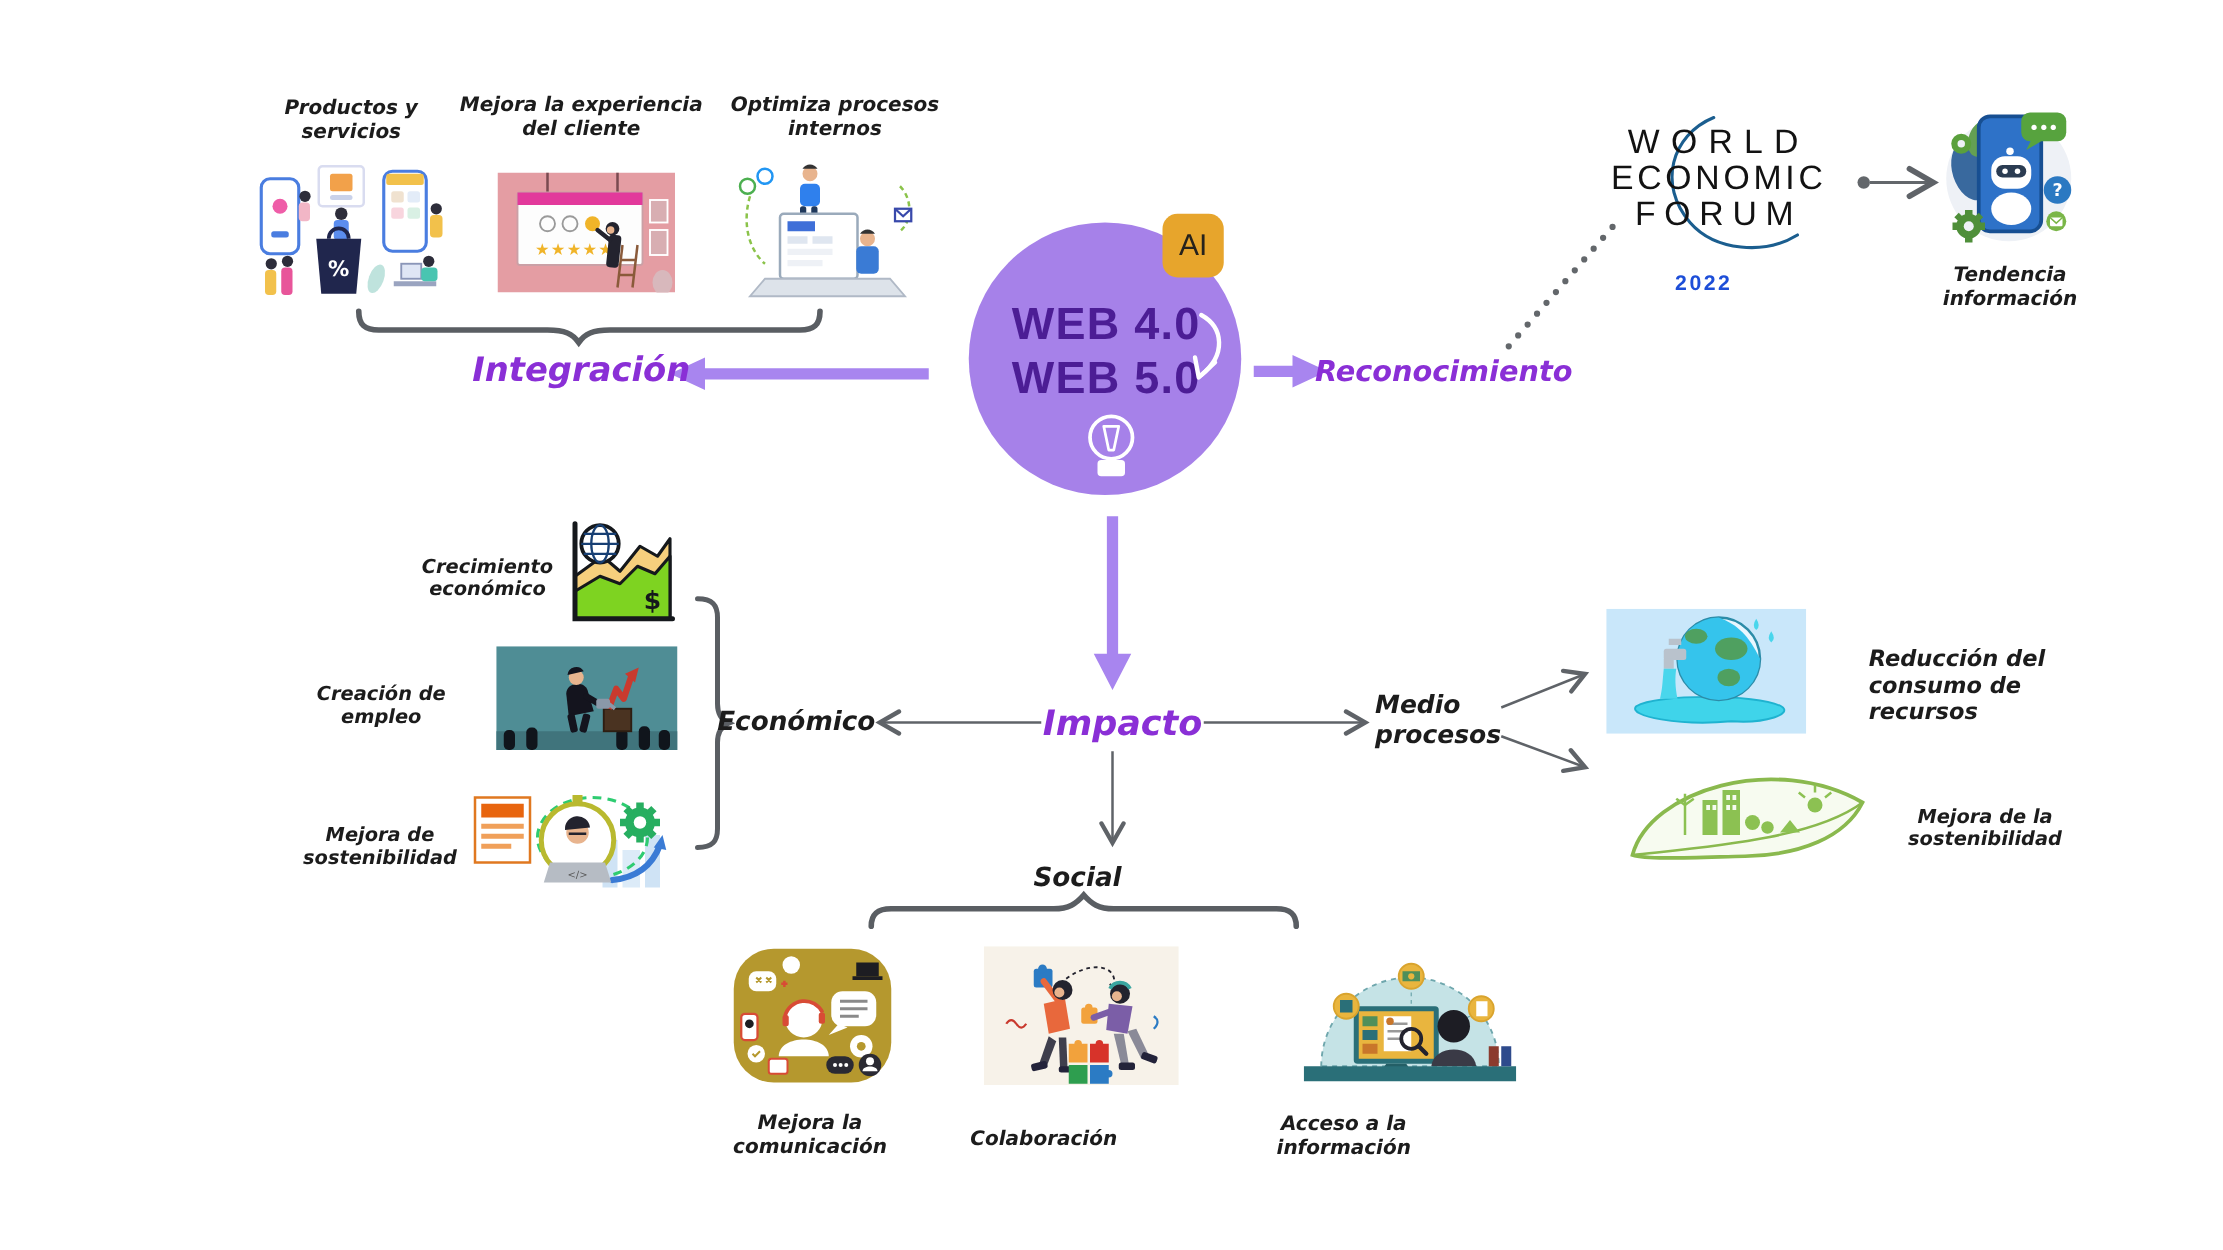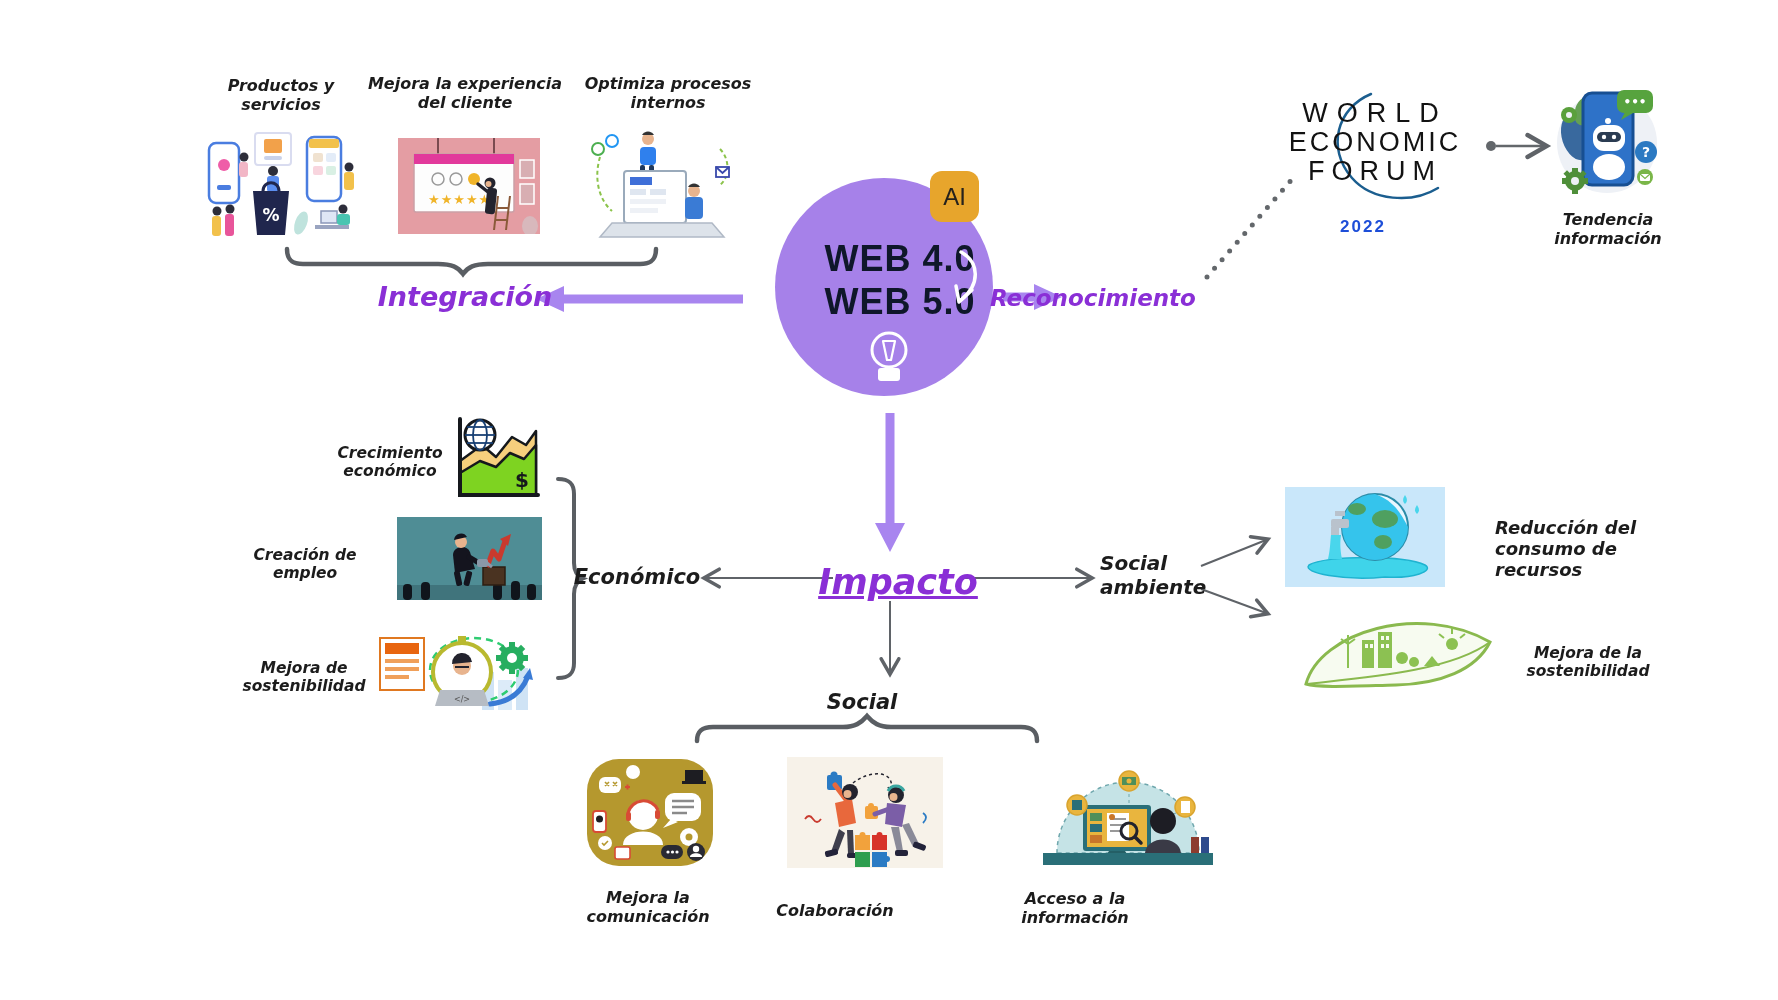--- a/index.html
+++ b/index.html
@@ -9,21 +9,21 @@
   .lbl{position:absolute;z-index:3;font-style:italic;font-weight:bold;color:#1c1c1c;
        text-align:center;line-height:1.18;font-size:16px;}
   .lbl.left{text-align:left;}
   .plbl{color:#8a2fd6;}
   .img{position:absolute;z-index:2;}
   #circle{position:absolute;left:775px;top:178px;width:218px;height:218px;border-radius:50%;
           background:#a681e9;z-index:2;}
   #ai-badge{position:absolute;left:930px;top:171px;width:49px;height:51px;border-radius:12px;
             background:#e7a52c;z-index:4;display:flex;align-items:center;justify-content:center;
             font-size:24px;color:#26221c;font-family:"Liberation Sans",sans-serif;}
-  .webline{position:absolute;left:16px;width:218px;text-align:center;color:#0f172a;font-weight:bold;
+  .webline{position:absolute;left:1px;width:218px;text-align:center;color:#4c1d95;font-weight:bold;
            font-size:36px;font-family:"Liberation Sans",sans-serif;letter-spacing:1px;}
   #wef{position:absolute;left:1280px;top:99px;width:190px;z-index:3;text-align:center;
        font-family:Liberation Sans, sans-serif;color:#121212;font-size:27px;line-height:29px;}
   #wef .w1{letter-spacing:9px;}
   #wef .w2{letter-spacing:3px;}
   #wef .w3{letter-spacing:7px;}
   #wef-year{position:absolute;left:1318px;top:217px;width:90px;text-align:center;z-index:3;
             color:#1d4ed8;font-weight:bold;font-size:17px;letter-spacing:2px;
             font-family:"Liberation Sans",sans-serif;}
 </style>
@@ -75,24 +75,24 @@
       <circle cx="114" cy="172" r="17" fill="none" stroke="#fff" stroke-width="3"></circle>
       <path d="M108,163 L120,163 L116,182 L112,182 Z" fill="none" stroke="#fff" stroke-width="2.2" stroke-linejoin="round"></path>
       <rect x="103" y="190" width="22" height="13" rx="3" fill="#fff"></rect>
     </svg>
   </div>
   <div id="ai-badge">
     <span>AI</span>
   </div>
 
   <div class="lbl plbl" style="left:365px;top:281px;width:200px;font-size:27px;">Integración</div>
-  <div class="lbl plbl" style="left:990px;top:285px;width:200px;font-size:23px;text-align:right;">Reconocimiento</div>
-  <div class="lbl plbl" style="left:798px;top:562px;width:200px;font-size:35px;text-decoration:underline;">Impacto</div>
+  <div class="lbl plbl" style="left:1052px;top:285px;width:200px;font-size:23px;text-align:right;">Reconocimiento</div>
+  <div class="lbl plbl" style="left:798px;top:562px;width:200px;font-size:28px;">Impacto</div>
   <div class="lbl" style="left:537px;top:565px;width:200px;font-size:21px;">Económico</div>
-  <div class="lbl left" style="left:1100px;top:552px;width:112px;font-size:20px;">Social ambiente</div>
+  <div class="lbl left" style="left:1100px;top:552px;width:112px;font-size:20px;">Medio procesos</div>
   <div class="lbl" style="left:762px;top:690px;width:200px;font-size:21px;">Social</div>
 
   <div class="lbl" style="left:206px;top:77px;width:150px;">Productos y servicios</div>
   <div class="lbl" style="left:573px;top:75px;width:190px;">Optimiza procesos internos</div>
   <div class="lbl" style="left:365px;top:75px;width:200px;">Mejora la experiencia del cliente</div>
 
   <div class="lbl" style="left:330px;top:444px;width:120px;font-size:15.5px;">Crecimiento económico</div>
   <div class="lbl" style="left:220px;top:546px;width:170px;font-size:15.5px;">Creación de empleo</div>
   <div class="lbl" style="left:241px;top:659px;width:126px;font-size:15.5px;">Mejora de sostenibilidad</div>
 

